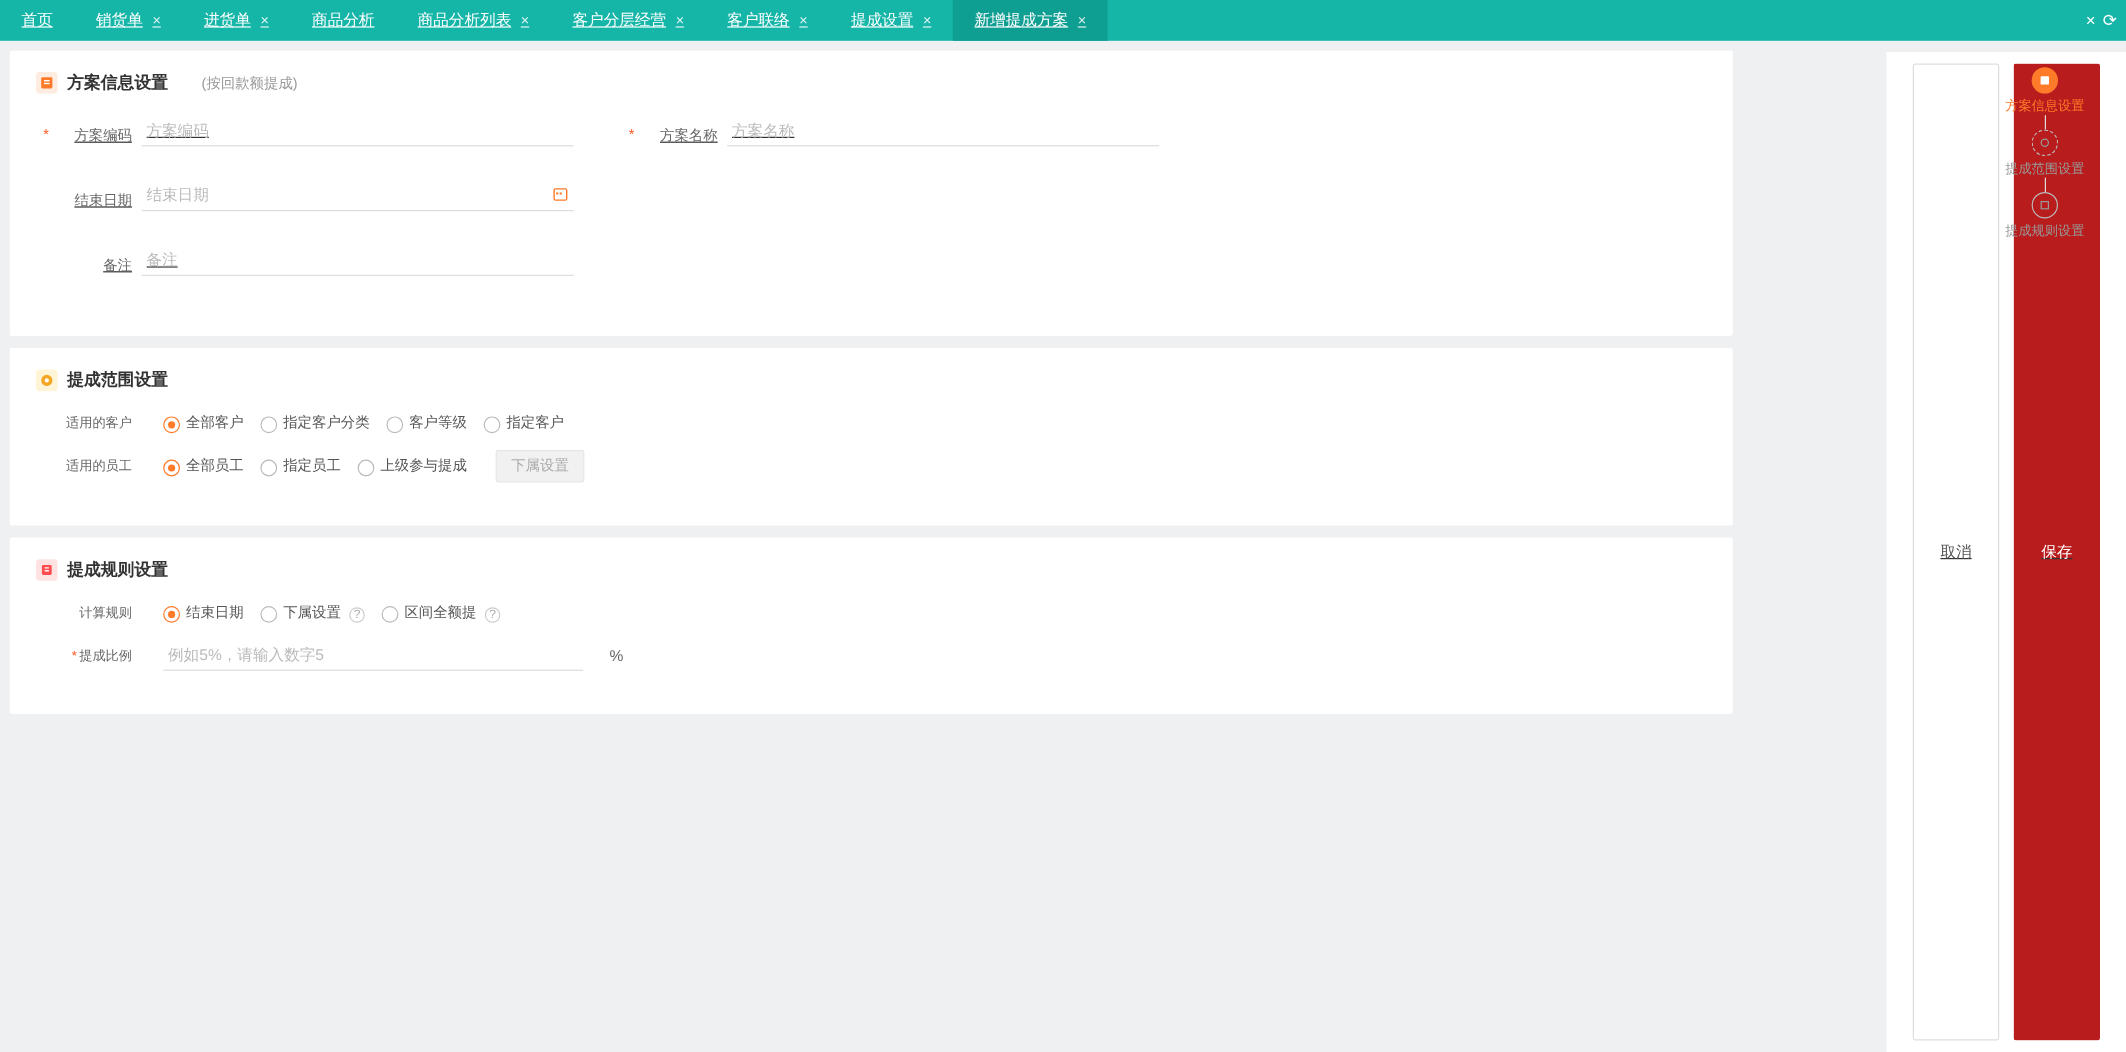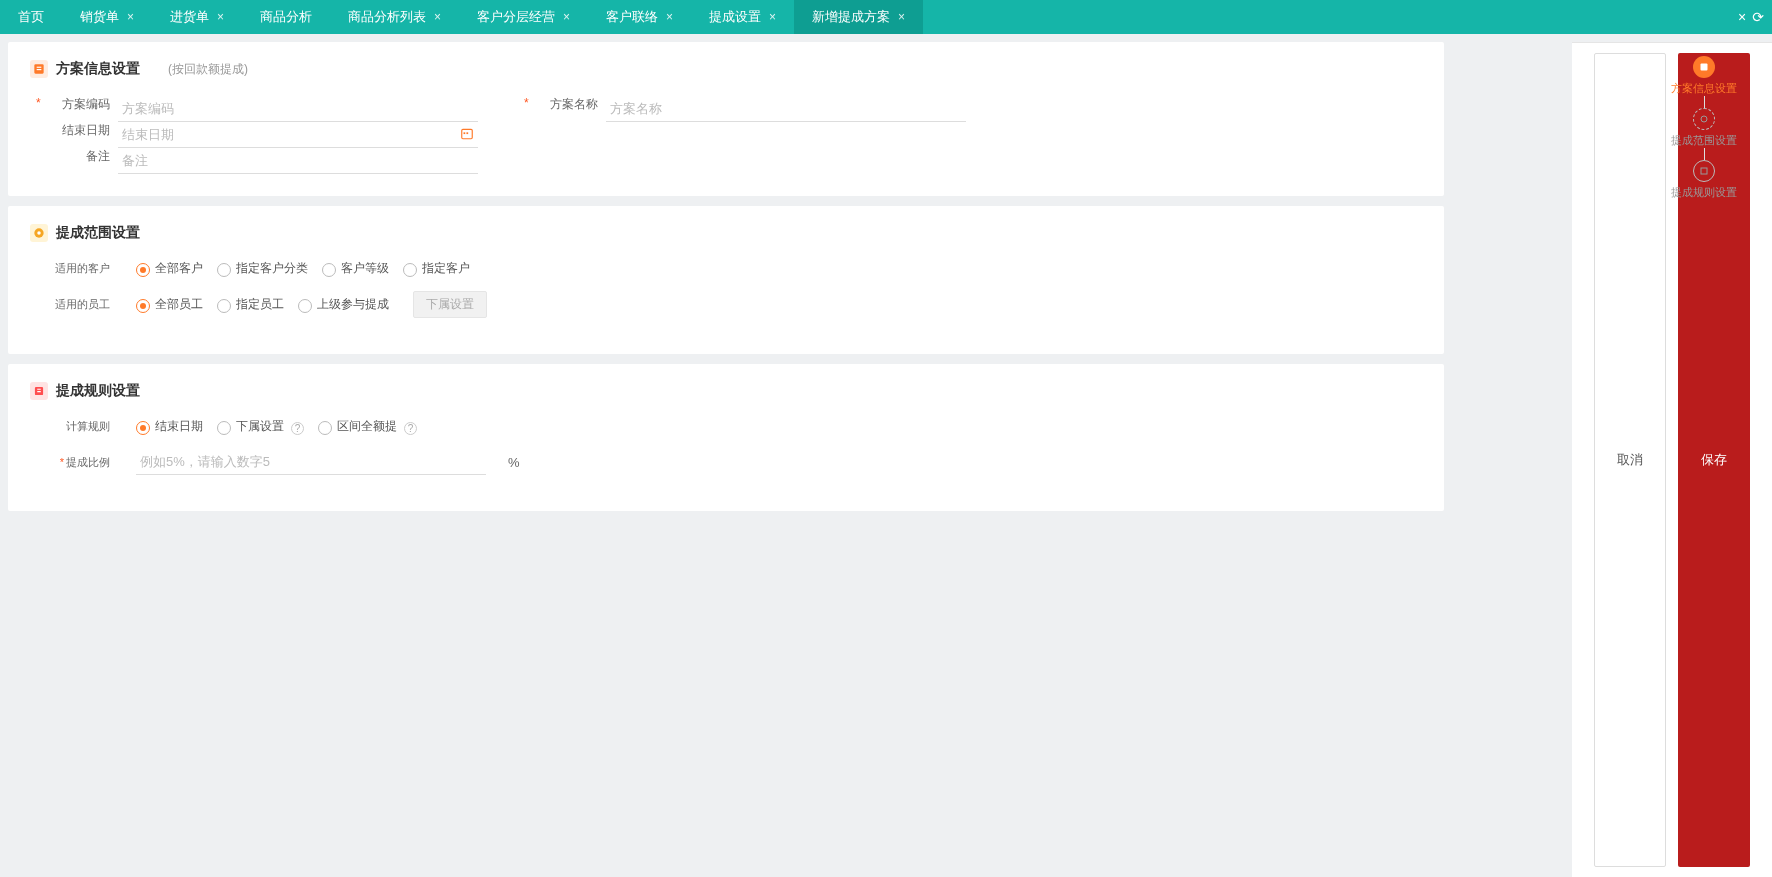--- a/index.html
+++ b/index.html
@@ -1,40 +1,40 @@
 <!DOCTYPE html>
 <html><head>
 <meta charset="utf-8">
 <style>
   * { box-sizing: border-box; margin: 0; padding: 0; }
   body { font-family: "Microsoft YaHei", Arial, sans-serif; font-size: 13px; color: #333; background: #eef0f2; }
   
   
   .tab-bar { background: #15b5a8; display: flex; height: 34px; align-items: stretch; position: relative; }
-  .tab { display: flex; align-items: center; padding: 0 18px; color: #fff; font-size: 13px; cursor: pointer; white-space: nowrap; gap: 5px; }
+  .tab { display: flex; align-items: center; padding: 0 18px; color: #fff; font-size: 13px; cursor: pointer; white-space: nowrap; gap: 5px; text-decoration: underline; }
   .tab.active { background: #0e9e92; }
   .tab-close { font-size: 12px; opacity: 0.85; margin-left: 3px; }
   .tab-bar-right { position: absolute; right: 0; display: flex; align-items: center; height: 100%; padding: 0 8px; gap: 6px; }
   .tab-bar-right span { color: #fff; cursor: pointer; font-size: 14px; }
   
   
   .page { padding: 8px 0 0 8px; position: relative; height: calc(100vh - 34px); display:flex; flex-direction:row;}
   .scroll-area { flex:1; overflow:auto; padding-right:8px;}
   
   
   .section { background: #fff; border-radius: 2px; margin-bottom: 10px; padding: 18px 22px 22px 22px; position: relative; margin-right: 120px;}
   .section-header { display: flex; align-items: center; gap: 8px; margin-bottom: 18px; }
   .section-icon { width: 18px; height: 18px; border-radius: 3px; display:inline-flex; align-items:center; justify-content:center;}
   .section-icon svg { width:14px; height:14px;}
   .section-title { font-size: 14px; font-weight: 600; color:#333;}
   .section-subtitle { font-size: 12px; color: #999; margin-left: 20px; }
   
   
   .form-grid { display: flex; flex-wrap: wrap; gap: 0 40px; }
-  .form-item { display: flex; align-items: flex-start; margin-bottom: 0; }
+  .form-item { display: flex; align-items: flex-end; margin-bottom: 28px; text-decoration: underline; }
   .form-label { width: 80px; text-align: right; font-size: 12px; color: #666; margin-right: 8px; position: relative;}
   .form-label.required::before { content: "*"; color: #ff5722; position: absolute; left: 6px; }
   .form-input { border: none; border-bottom: 1px solid #ddd; padding: 5px 4px; font-size: 13px; width: 360px; outline: none; background:transparent;}
   .form-input::placeholder { color: #bbb; }
   .input-wrap { position: relative; display: inline-block; }
   .input-icon { position: absolute; right: 4px; top: 50%; transform: translateY(-50%); color: #ff7a29; font-size: 14px; }
   
   
   .radio-row { display: flex; align-items: center; margin-bottom: 14px; gap: 14px;}
   .radio-label-left { width: 80px; text-align: right; font-size: 11px; color: #666; margin-right: 12px;}
@@ -56,21 +56,21 @@
   .nav-circle.active { background:#ff7a29;}
   .nav-circle.active svg { fill:#fff; width:12px; height:12px;}
   .nav-circle.inactive { border:1px dashed #bbb;}
   .nav-circle.inactive-solid { border:1px solid #bbb;}
   .nav-circle svg { width:12px; height:12px; fill:#999;}
   .nav-text { font-size:11px; color:#999;}
   .nav-text.active { color:#ff7a29;}
   .nav-line { width:1px; height:12px; background:#ddd;}
   
   
-  .footer { background:#fff; border-top:1px solid #e5e5e5; padding: 10px 22px; display:flex; justify-content:flex-end; gap:12px;}
+  .footer { background:#fff; border-top:1px solid #e5e5e5; padding: 10px 22px; display:flex; justify-content:flex-end; gap:12px;text-decoration:underline;}
   .btn { padding: 7px 22px; font-size:13px; border-radius:2px; cursor:pointer; border:1px solid transparent;}
   .btn-default { background:#fff; border-color:#ddd; color:#555;}
   .btn-primary { background:#b91c1c; color:#fff;}
 </style>
 </head>
 <body>
 
 <div class="tab-bar" id="tab-bar">
   <div class="tab">
       <span>首页</span>

